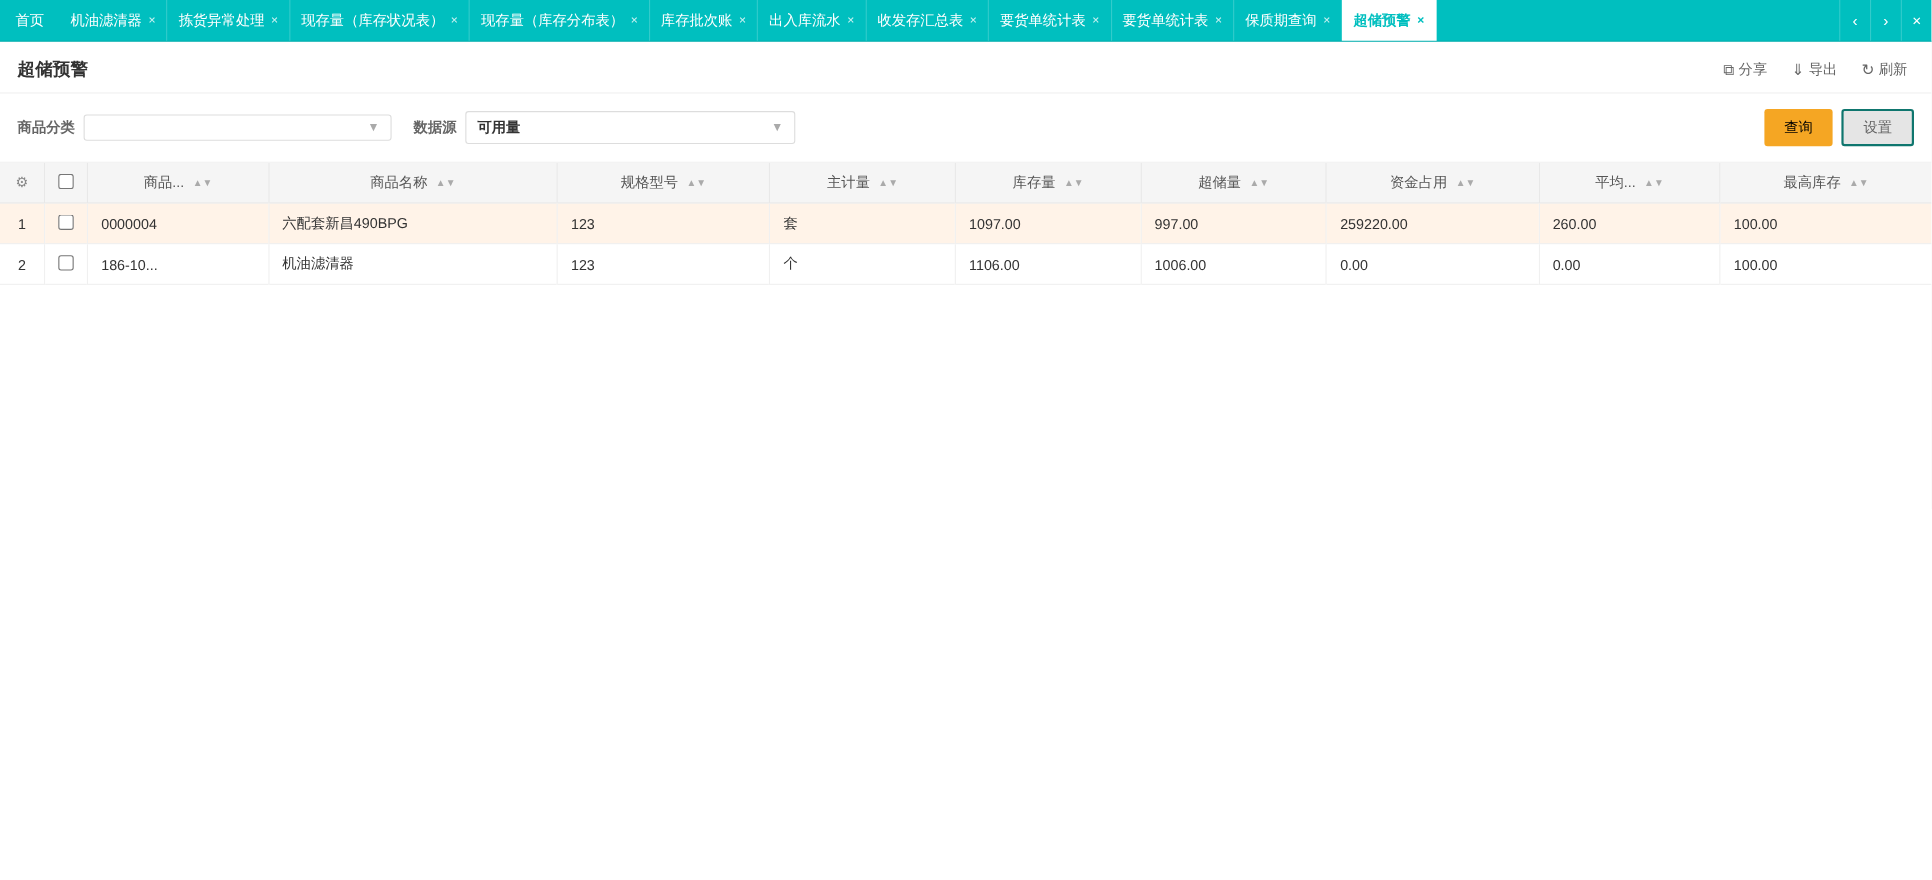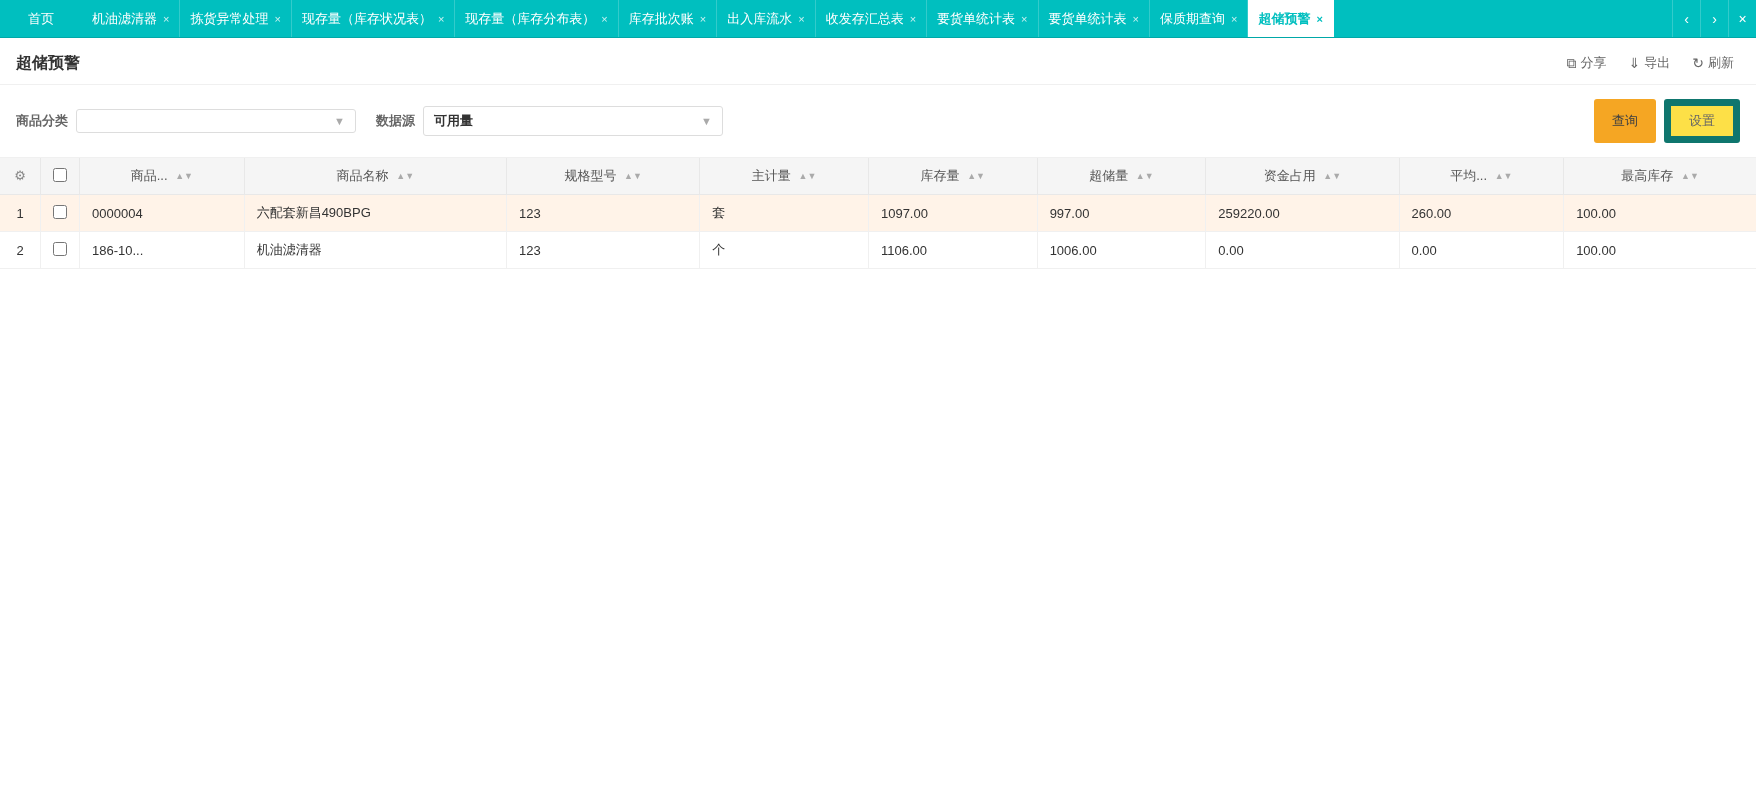--- a/index.html
+++ b/index.html
@@ -28,21 +28,21 @@
     }
     .nav-tab.active { background: #fff; color: #00bfbf; font-weight: 600; }
     .nav-tab .close-x {
       margin-left: 6px;
       font-size: 11px;
       color: rgba(255,255,255,0.8);
       cursor: pointer;
     }
     .nav-tab.active .close-x { color: #00bfbf; }
     .nav-home {
-      padding: 0 28px;
+      padding: 0 14px;
       height: 38px;
       display: flex;
       align-items: center;
       color: #fff;
       font-size: 13px;
       cursor: pointer;
       flex-shrink: 0;
     }
     .nav-arrows {
       display: flex;
@@ -139,31 +139,31 @@
     .filter-select .selected-val {
       color: #333;
     }
     .filter-actions {
       margin-left: auto;
       display: flex;
       gap: 8px;
     }
     .btn-query {
       background: #f5a623;
-      color: #404040;
+      color: #000000;
       border: none;
       border-radius: 3px;
       padding: 6px 18px;
       font-size: 13px;
       cursor: pointer;
     }
     .btn-settings {
-      background: #fde047;
+      background: #e5e5e5;
       color: #666;
-      border: 7px solid #0f766e;
+      border: 2px solid #0f766e;
       border-radius: 3px;
       padding: 6px 18px;
       font-size: 13px;
       cursor: pointer;
     }
 
     
     .table-wrap {
       padding: 0;
       overflow-x: auto;

